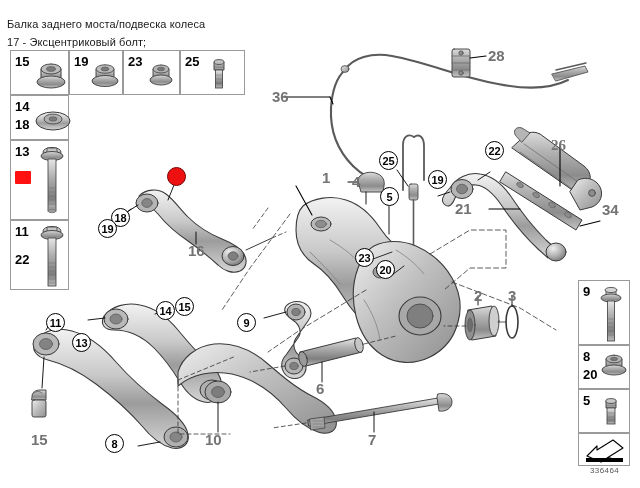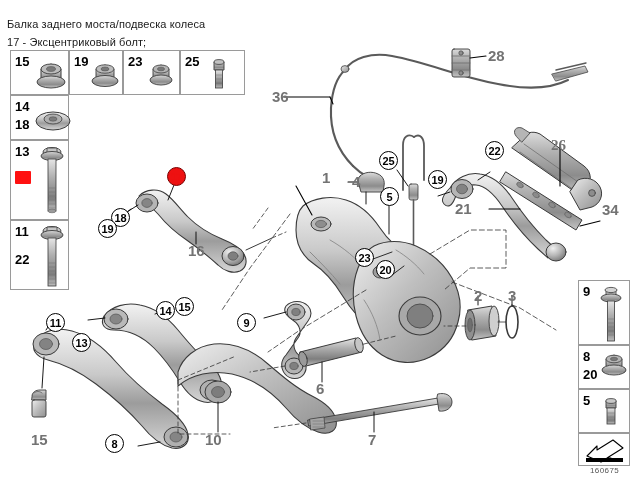--- a/index.html
+++ b/index.html
@@ -445,15 +445,15 @@
   <div class="callout" style="left:98px;top:219px;">19</div>
   <div class="callout" style="left:46px;top:313px;">11</div>
   <div class="callout" style="left:72px;top:333px;">13</div>
   <div class="callout" style="left:156px;top:301px;">14</div>
   <div class="callout" style="left:175px;top:297px;">15</div>
   <div class="callout" style="left:237px;top:313px;">9</div>
   <div class="callout" style="left:105px;top:434px;">8</div>
 
   <div class="callout red" style="left:167px;top:167px;">17</div>
 
-  <div class="diagram-id">160675</div>
+  <div class="diagram-id">336464</div>
 
 </div>
 
 </body></html>

